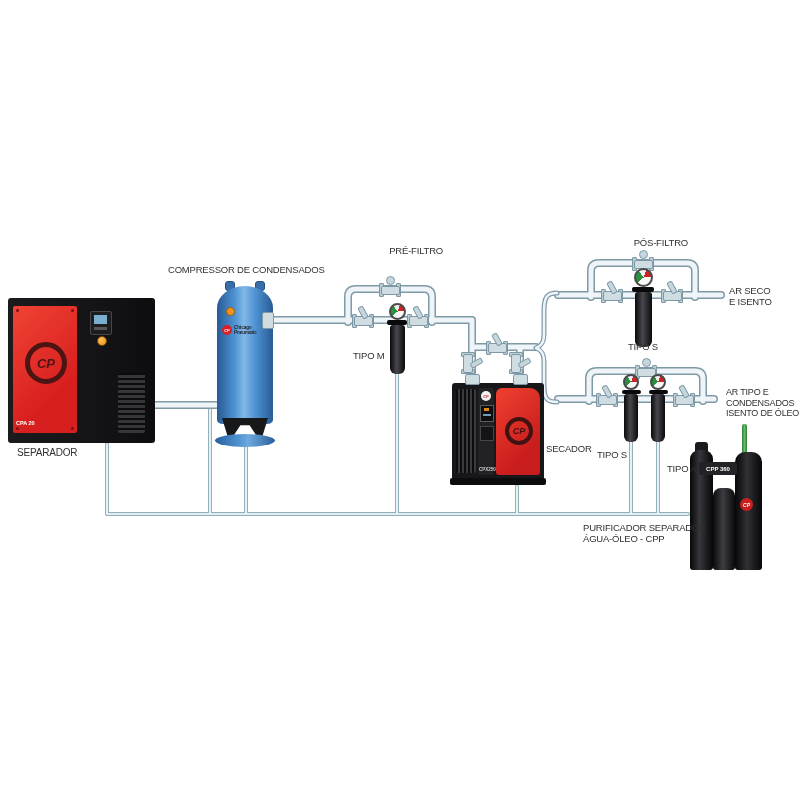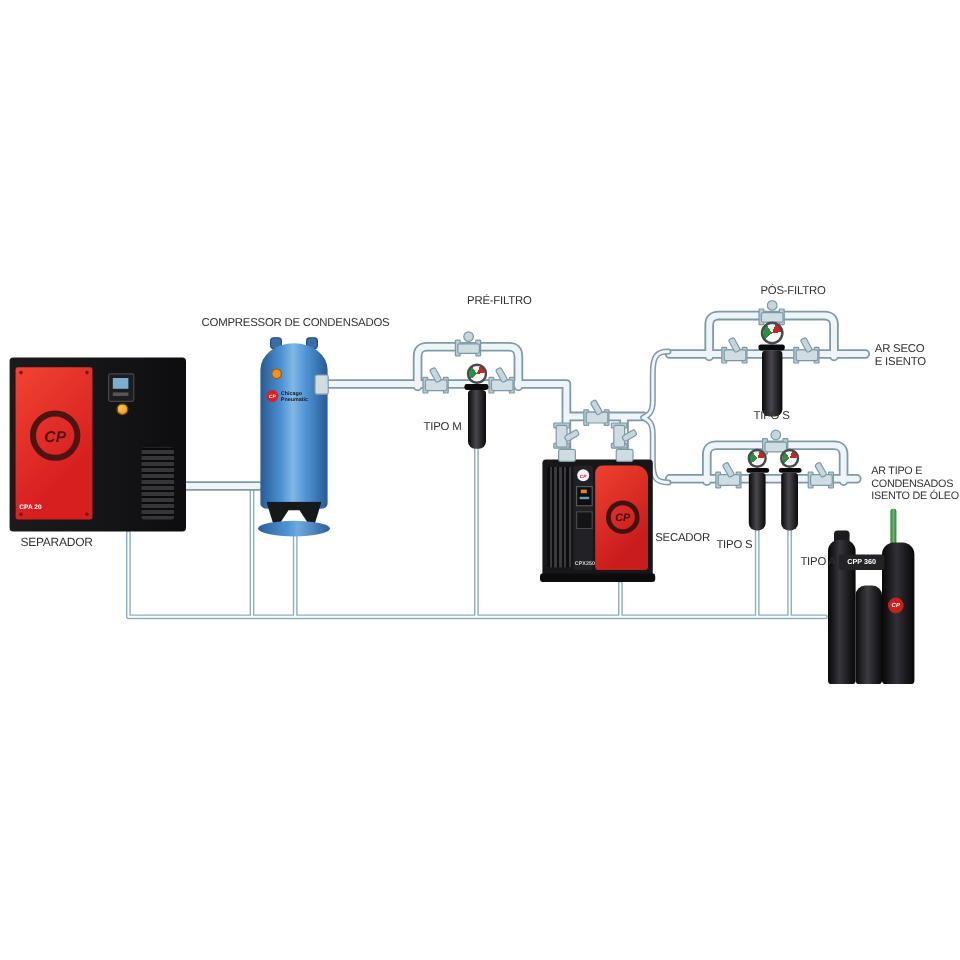--- a/index.html
+++ b/index.html
@@ -262,15 +262,19 @@
   </div>
   <div class="lbl" style="left:628px;top:341px;">TIPO S</div>
   <div class="lbl" style="left:546px;top:443px;">SECADOR</div>
   <div class="lbl" style="left:667px;top:419px;margin-top:44px;">TIPO A</div>
   <div class="lbl" style="left:597px;top:449px;">TIPO S</div>
   <div class="lbl" style="left:726px;top:387px;font-size:9px;line-height:10.5px;">
     <span style="display:block;">AR TIPO E</span>
     <span style="display:block;">CONDENSADOS</span>
     <span style="display:block;">ISENTO DE ÓLEO</span>
   </div>
+  <div class="lbl" style="left:583px;top:522px;">
+    <span style="display:block;">PURIFICADOR SEPARADOR</span>
+    <span style="display:block;">ÁGUA-ÓLEO - CPP</span>
+  </div>
   <div class="lbl" style="left:17px;top:447px;font-size:10px;">SEPARADOR</div>
 
 </div>
 
 </body></html>

